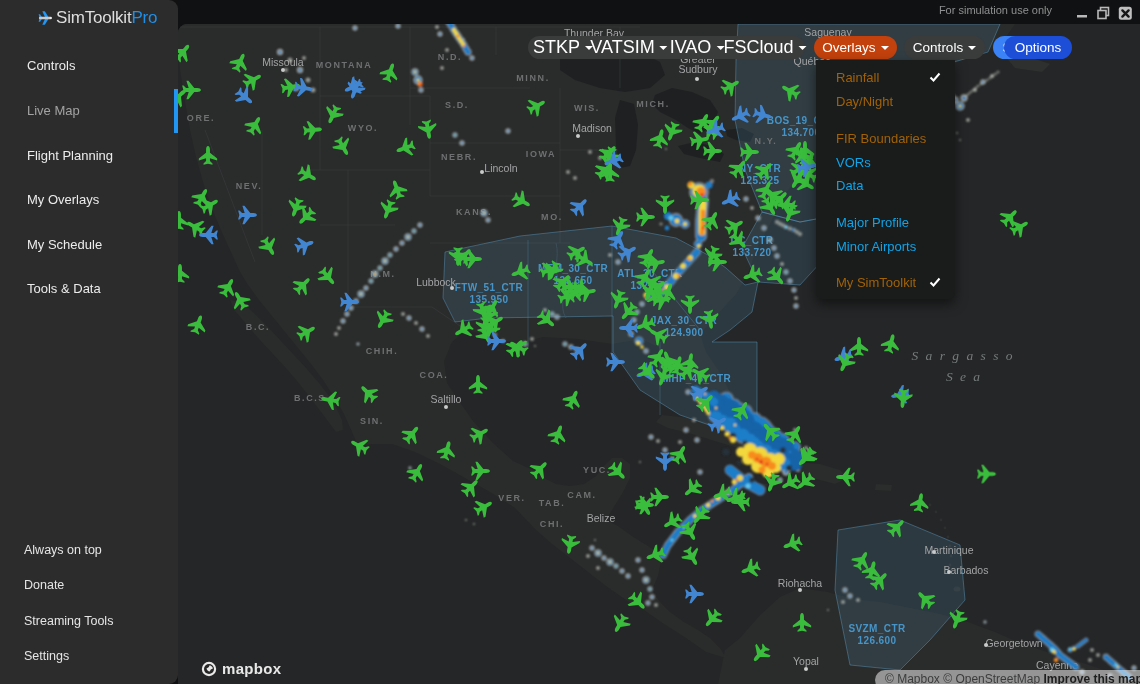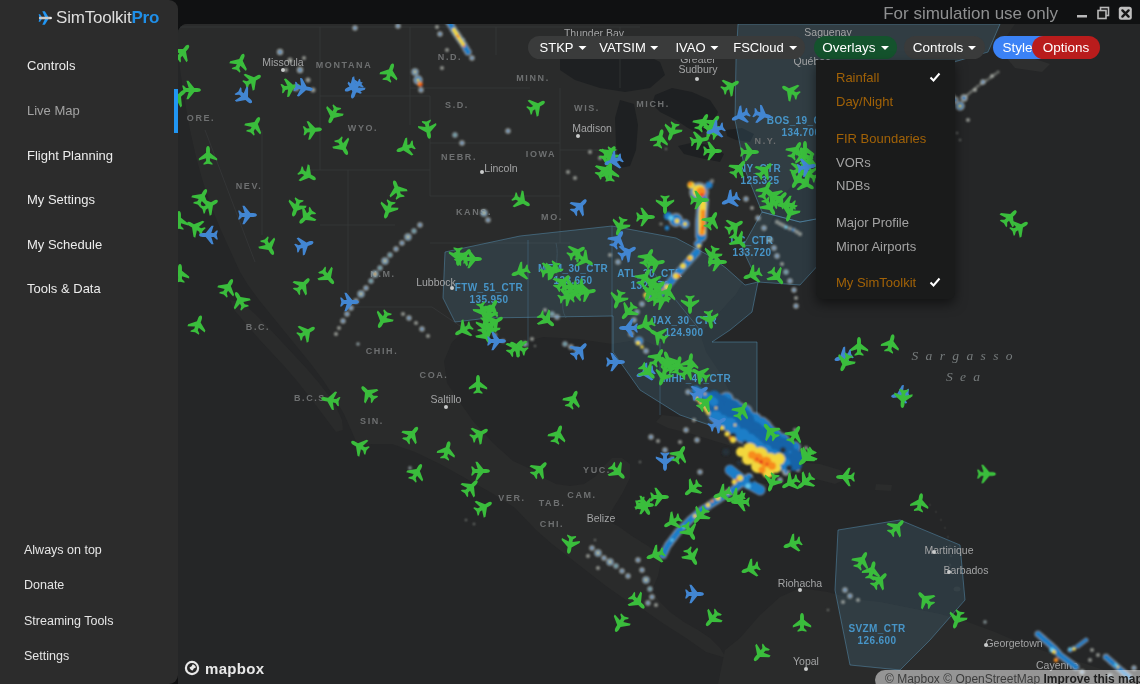--- a/index.html
+++ b/index.html
@@ -1,35 +1,35 @@
 <!DOCTYPE html>
 <html><head><meta charset="utf-8"><style>
 *{margin:0;padding:0;box-sizing:border-box}
 html,body{width:1140px;height:684px;overflow:hidden;background:#101112;font-family:"Liberation Sans",sans-serif}
 #stage{position:absolute;left:0;top:0;width:1140px;height:684px}
 #titlebar{position:absolute;left:0;top:0;width:1140px;height:24px;background:#101112}
-#tbtext{position:absolute;right:82px;top:4px;font-size:17px;color:#8f9091}
+#tbtext{position:absolute;right:88px;top:4px;font-size:11px;color:#8f9091}
 #map{position:absolute;left:178px;top:24px;width:962px;height:660px;border-radius:9px 0 0 0;overflow:hidden;background:#252627}
 #sidebar{position:absolute;left:0;top:0;width:178px;height:684px;background:#2c2c2c;border-radius:0 9px 9px 0;z-index:5}
 .side-item{position:absolute;left:27px;font-size:13px;color:#ececec;white-space:nowrap}
 .side-sm{position:absolute;left:24px;font-size:12.5px;color:#e5e5e5;white-space:nowrap}
 #liveline{position:absolute;right:0px;top:89px;width:4px;height:44px;background:#2196f3}
 #logo{position:absolute;left:36px;top:8px;height:22px;white-space:nowrap;font-size:17px;color:#dedede;letter-spacing:-0.2px}
-#logo b{font-weight:bold;color:#1f8fe8}
+#logo b{font-weight:normal;color:#1f8fe8}
 .pillgroup{position:absolute;top:36px;height:23px;background:#3a3b3b;border-radius:12px;color:#fff;z-index:4}
-.gbtn{position:absolute;top:0;height:23px;display:flex;align-items:center;font-size:13px;transform:translateX(-50%)}
+.gbtn{position:absolute;top:0;height:23px;display:flex;align-items:center;font-size:18px;transform:translateX(-50%)}
 .btn{position:absolute;top:36px;height:23px;border-radius:12px;color:#fff;display:flex;align-items:center;justify-content:center;font-size:13.5px;z-index:4}
 .caret{display:inline-block;margin-left:5px;width:0;height:0;border-left:4px solid transparent;border-right:4px solid transparent;border-top:4px solid #fff}
 #menu{position:absolute;left:816px;top:60px;width:139px;height:239px;background:#1a1b1b;border-radius:0 0 6px 6px;z-index:6;box-shadow:0 5px 12px rgba(0,0,0,.5)}
 .mi{position:absolute;left:20px;font-size:13px;color:#a16207;white-space:nowrap}
-.mi.dim{color:#a3a3a3}
+.mi.dim{color:#0ea5e9}
 .chk{position:absolute;left:113px;width:12px;height:12px}
 #attrib{position:absolute;left:875px;top:670px;height:20px;background:rgba(255,255,255,0.5);border-radius:10px;padding:2px 8px 2px 10px;font-size:12px;color:#3c3c3c;white-space:nowrap;z-index:4}
 #attrib b{color:#1e1e1e}
-#mblogo{position:absolute;left:184px;top:660px;z-index:4;display:flex;align-items:flex-start}
+#mblogo{position:absolute;left:201px;top:660px;z-index:4;display:flex;align-items:flex-end}
 #mbtext{color:#e8e8e8;font-size:15px;font-weight:bold;letter-spacing:0.3px;margin-left:5px}
 .winbtn{position:absolute;top:6px;z-index:3}
 </style></head>
 <body>
 <div id="stage">
   <div id="titlebar">
     <div id="tbtext">For simulation use only</div>
     <svg class="winbtn" style="left:1076px" width="14" height="14">
         <rect x="1" y="9" width="10" height="2.5" fill="#b9b9b9"></rect>
       </svg>
@@ -1323,34 +1323,34 @@
           <use href="#pl" transform="translate(518,347) rotate(300) scale(0.85)" fill="#3abd3c"></use>
         </g>
 </svg></div>
 
   <div class="pillgroup" style="left:528px;width:277px">
     <span class="gbtn" style="left:35px">STKP<span class="caret"></span></span>
     <span class="gbtn" style="left:101px">VATSIM<span class="caret"></span></span>
     <span class="gbtn" style="left:169px">IVAO<span class="caret"></span></span>
     <span class="gbtn" style="left:237px">FSCloud<span class="caret"></span></span>
   </div>
-  <div class="btn" style="left:814px;width:83px;background:#14532d">Overlays<span class="caret"></span></div>
+  <div class="btn" style="left:814px;width:83px;background:#c2410c">Overlays<span class="caret"></span></div>
   <div class="btn" style="left:904px;width:81px;background:#3a3b3b">Controls<span class="caret"></span></div>
   <div class="btn" style="left:993px;width:62px;background:#3b82f6">Style<span class="caret"></span></div>
-  <div class="btn" style="left:1032px;width:68px;background:#b91c1c">Options</div>
+  <div class="btn" style="left:1004px;width:68px;background:#1d4ed8">Options</div>
 
   <div id="menu">
     <div class="mi" style="top:10px">Rainfall</div>
     <svg class="chk" style="top:11px" viewBox="0 0 12 12">
         <path d="M1.5,6.5 L4.5,9.5 L10.5,2.5" stroke="#fff" stroke-width="2" fill="none"></path>
       </svg>
     <div class="mi" style="top:34px">Day/Night</div>
     <div class="mi" style="top:71px">FIR Boundaries</div>
     <div class="mi dim" style="top:95px">VORs</div>
-    <div class="mi dim" style="top:118px">NDBs</div>
+    <div class="mi dim" style="top:118px">Data</div>
     <div class="mi dim" style="top:155px">Major Profile</div>
     <div class="mi dim" style="top:179px">Minor Airports</div>
     <div class="mi" style="top:215px">My SimToolkit</div>
     <svg class="chk" style="top:216px" viewBox="0 0 12 12">
         <path d="M1.5,6.5 L4.5,9.5 L10.5,2.5" stroke="#fff" stroke-width="2" fill="none"></path>
       </svg>
   </div>
 
   <div id="attrib">© Mapbox © OpenStreetMap <b>Improve this map</b></div>
   <div id="mblogo">
@@ -1367,21 +1367,21 @@
       <path d="M10.2,9.4 L14.2,9.4 L9.8,2.4 L7.0,2.4 Z" fill="#2196f3"></path>
       <path d="M10.2,10.6 L14.2,10.6 L9.8,17.6 L7.0,17.6 Z" fill="#2196f3"></path>
       <path d="M3.8,9.4 L6.8,9.4 L4.6,5.8 L2.9,5.8 Z" fill="#2196f3"></path>
       <path d="M3.8,10.6 L6.8,10.6 L4.6,14.2 L2.9,14.2 Z" fill="#2196f3"></path>
       <rect x="3.2" y="8.5" width="14.6" height="3.0" rx="1.5" fill="#c9c9c9"></rect>
       <circle cx="16.2" cy="10" r="1.1" fill="#efefef"></circle>
     </svg>SimToolkit<b>Pro</b></div>
     <div class="side-item" style="top:58px">Controls</div>
     <div class="side-item" style="top:103px;color:#a3a3a3">Live Map</div>
     <div class="side-item" style="top:148px">Flight Planning</div>
-    <div class="side-item" style="top:192px">My Settings</div>
+    <div class="side-item" style="top:192px">My Overlays</div>
     <div class="side-item" style="top:237px">My Schedule</div>
     <div class="side-item" style="top:281px">Tools &amp; Data</div>
     <div id="liveline"></div>
     <div class="side-sm" style="top:543px">Always on top</div>
     <div class="side-sm" style="top:578px">Donate</div>
     <div class="side-sm" style="top:614px">Streaming Tools</div>
     <div class="side-sm" style="top:649px">Settings</div>
   </div>
 </div>
 </body></html>

